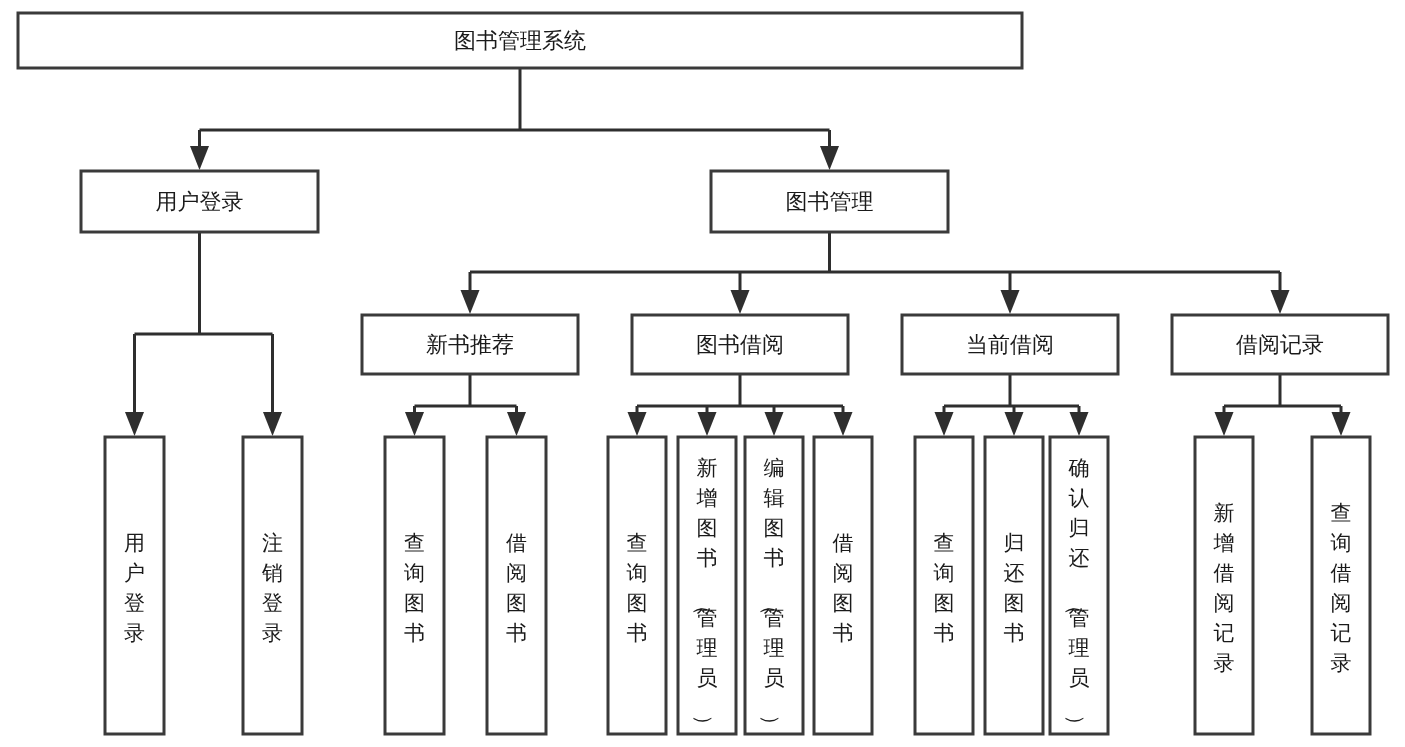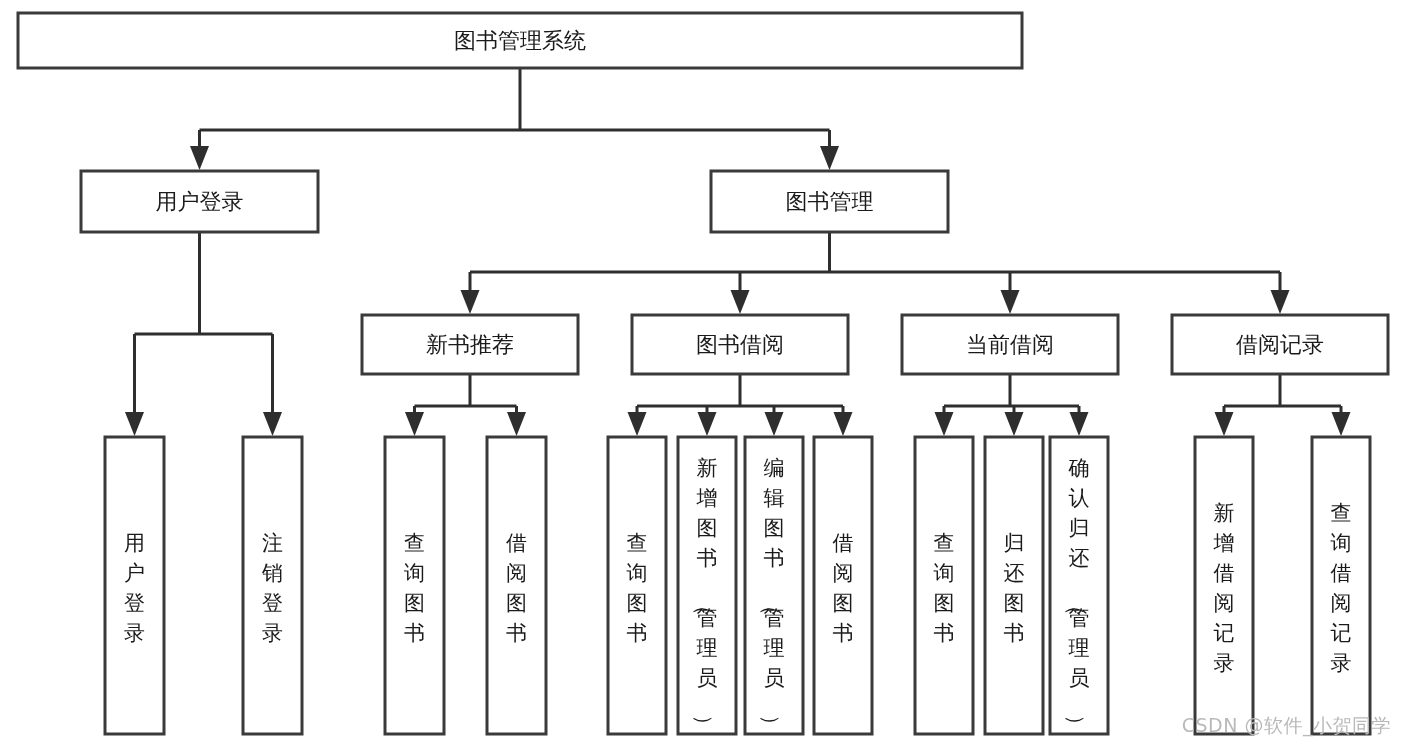--- a/index.html
+++ b/index.html
@@ -205,14 +205,13 @@
           <rect class="node-box" x="1195" y="437" width="58" height="297"></rect>
           <text class="node-label-v" x="1224" y="519.5"><tspan x="1224" dy="0">新</tspan><tspan x="1224" dy="30">增</tspan><tspan x="1224" dy="30">借</tspan><tspan x="1224" dy="30">阅</tspan><tspan x="1224" dy="30">记</tspan><tspan x="1224" dy="30">录</tspan></text>
         </g>
         <g>
           <rect class="node-box" x="1312" y="437" width="58" height="297"></rect>
           <text class="node-label-v" x="1341" y="519.5"><tspan x="1341" dy="0">查</tspan><tspan x="1341" dy="30">询</tspan><tspan x="1341" dy="30">借</tspan><tspan x="1341" dy="30">阅</tspan><tspan x="1341" dy="30">记</tspan><tspan x="1341" dy="30">录</tspan></text>
         </g>
       </g>
     </svg>
 
-  <div class="watermark-text">CSDN @软件_小贺同学</div>
 </div>
 
 </body></html>

